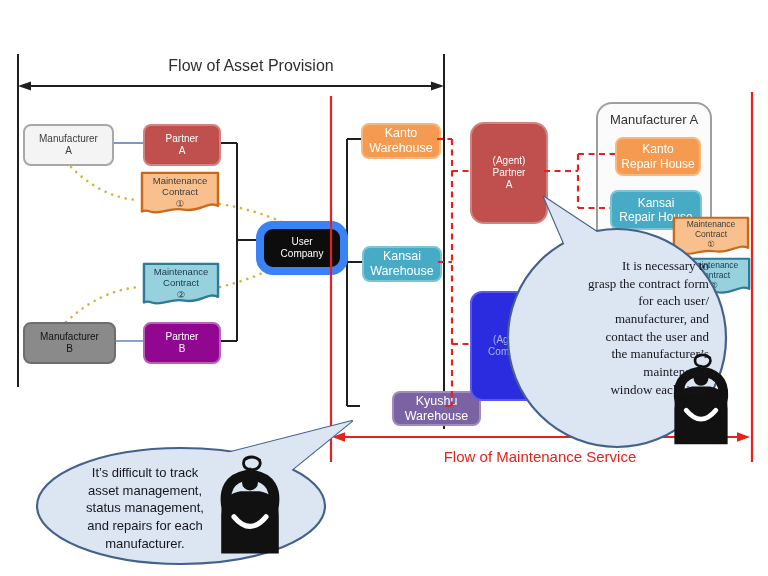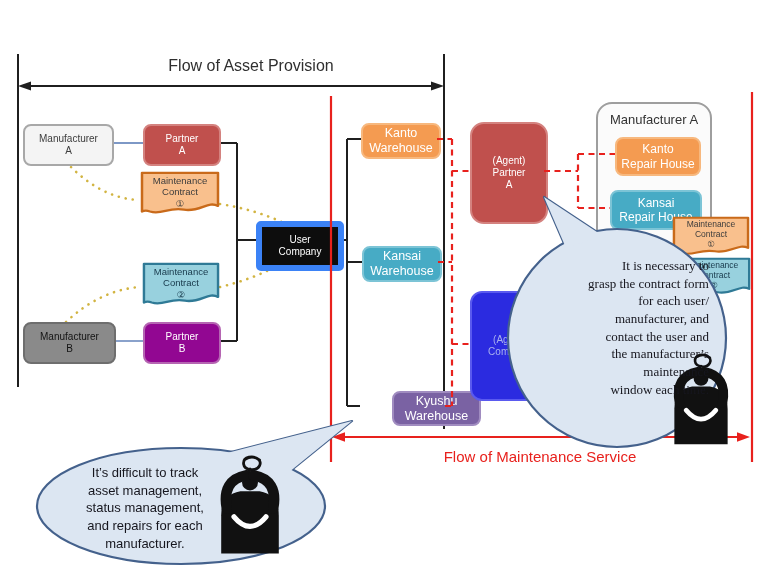--- a/index.html
+++ b/index.html
@@ -12,21 +12,21 @@
   .over{z-index:3;}
   .box{
     position:absolute;display:flex;align-items:center;justify-content:center;
     text-align:center;white-space:pre-line;border-radius:8px;
     font-size:10px;line-height:1.2;z-index:2;
   }
   .mfr-a-left{background:#f4f4f4;border:2px solid #a8a8a8;color:#3d3d3d;}
   .partner-a{background:#c0504d;border:2px solid #d4827f;color:#ffffff;}
   .partner-b{background:#920792;border:2px solid #b565b2;color:#ffffff;}
   .mfr-b{background:#8a8a8a;border:2px solid #6e6e6e;color:#141414;}
-  .user-co{background:#0d0d0d;border:6px solid #3b82f6;color:#ffffff;border-radius:5px;}
+  .user-co{background:#0d0d0d;border:8px solid #3b82f6;color:#ffffff;border-radius:17px;}
   .wh-kanto{background:#f49b51;border:2px solid #f7b87e;color:#ffffff;font-size:12.5px;}
   .wh-kansai{background:#47abc5;border:2px solid #7cc4d6;color:#ffffff;font-size:12.5px;}
   .wh-kyushu{background:#7a62a3;border:2px solid #a08cc0;color:#ffffff;font-size:12.5px;}
   .agent-a{background:#c0504d;border:2px solid #d4827f;color:#ffffff;border-radius:14px;}
   .agent-co{background:#2b2be0;border:2px solid #5a5aef;color:#aab2ee;border-radius:12px;}
   .panel{
     position:absolute;background:#fbfbfb;border:2px solid #9e9e9e;border-radius:16px;z-index:2;
   }
   .panel-title{
     position:absolute;width:100%;top:8px;text-align:center;color:#333333;font-size:13px;

